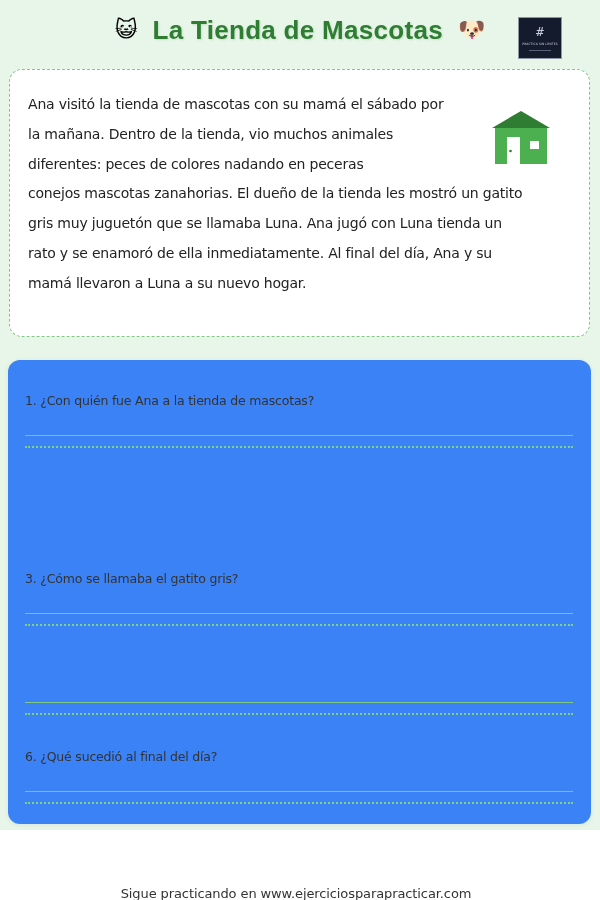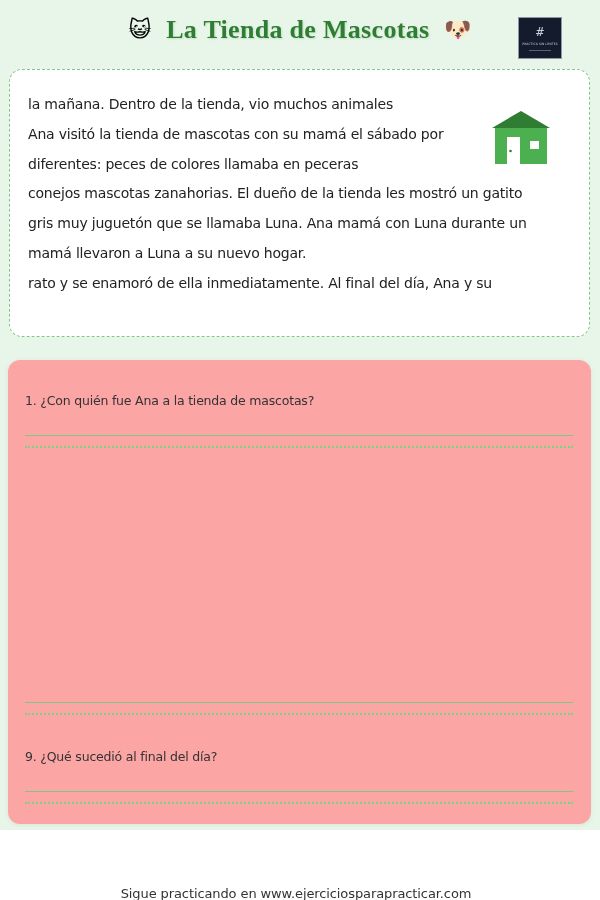--- a/index.html
+++ b/index.html
@@ -31,21 +31,21 @@
       white-space: nowrap;
     }
     .title-emoji {
       display: inline-block;
       font-size: 22px;
       vertical-align: middle;
       line-height: 36px;
     }
     .title-text {
       display: inline-block;
-      font-family: Liberation Serif, serif;
+      font-family: Liberation Sans, sans-serif;
       font-weight: bold;
       font-size: 26px;
       color: #2e7d32;
       vertical-align: middle;
       line-height: 36px;
       margin: 0 10px;
       text-shadow: 1px 1px 2px rgba(46,125,50,0.18);
       letter-spacing: 0.3px;
     }
     .logo {
@@ -109,21 +109,21 @@
       left: 481px; top: 41px;
       width: 60px;
       height: 53px;
     }
 
     .questions-card {
       position: absolute;
       left: 8px; top: 360px;
       width: 583px;
       height: 464px;
-      background: #fca5a5;
+      background: #3b82f6;
       border-radius: 12px;
       box-shadow: 0 1px 4px rgba(120,170,120,0.15);
     }
     .question {
       position: absolute;
       left: 15px;
       width: 553px;
       height: 70px;
     }
     .question-text {
@@ -182,27 +182,27 @@
     </div>
     <div class="logo">
       <span class="logo-glyph">#</span>
       <span class="logo-text">PRÁCTICA SIN LÍMITES</span>
       <span class="logo-sub"></span>
     </div>
   </div>
 
   <div class="story-box">
     <div class="story-text">
+      <span class="story-line">Ana visitó la tienda de mascotas con su mamá el sábado por</span>
       <span class="story-line">la mañana. Dentro de la tienda, vio muchos animales</span>
-      <span class="story-line">Ana visitó la tienda de mascotas con su mamá el sábado por</span>
-      <span class="story-line">diferentes: peces de colores llamaba en peceras</span>
+      <span class="story-line">diferentes: peces de colores nadando en peceras</span>
       <span class="story-line">conejos mascotas zanahorias. El dueño de la tienda les mostró un gatito</span>
-      <span class="story-line">gris muy juguetón que se llamaba Luna. Ana mamá con Luna durante un</span>
+      <span class="story-line">gris muy juguetón que se llamaba Luna. Ana jugó con Luna tienda un</span>
+      <span class="story-line">rato y se enamoró de ella inmediatamente. Al final del día, Ana y su</span>
       <span class="story-line">mamá llevaron a Luna a su nuevo hogar.</span>
-      <span class="story-line">rato y se enamoró de ella inmediatamente. Al final del día, Ana y su</span>
     </div>
     <svg class="house-icon" viewBox="0 0 60 53" xmlns="http://www.w3.org/2000/svg">
       <polygon points="30,0 59,17 1,17" fill="#2e7d32"></polygon>
       <rect x="4" y="17" width="52" height="36" fill="#4caf50"></rect>
       <rect x="16" y="26" width="13" height="27" fill="#ffffff"></rect>
       <circle cx="19.5" cy="40" r="1.3" fill="#2e7d32"></circle>
       <rect x="39" y="30" width="9" height="8" fill="#ffffff"></rect>
     </svg>
   </div>
 
@@ -210,30 +210,37 @@
 
     <div class="question" style="top:32px;">
       <span class="question-text">1. ¿Con quién fue Ana a la tienda de mascotas?</span>
       <div class="answer-line">
         <div class="answer-solid"></div>
         <div class="answer-dotted"></div>
       </div>
     </div>
 
 
+    <div class="question" style="top:210px;">
+      <span class="question-text">3. ¿Cómo se llamaba el gatito gris?</span>
+      <div class="answer-line">
+        <div class="answer-solid"></div>
+        <div class="answer-dotted"></div>
+      </div>
+    </div>
 
     <div class="question" style="top:299px;">
       <div class="answer-line">
         <div class="answer-solid"></div>
         <div class="answer-dotted"></div>
       </div>
     </div>
 
     <div class="question" style="top:388px;">
-      <span class="question-text">9. ¿Qué sucedió al final del día?</span>
+      <span class="question-text">6. ¿Qué sucedió al final del día?</span>
       <div class="answer-line">
         <div class="answer-solid"></div>
         <div class="answer-dotted"></div>
       </div>
     </div>
 
   </div>
 </div>
 
 <div class="footer">Sigue practicando en www.ejerciciosparapracticar.com</div>

